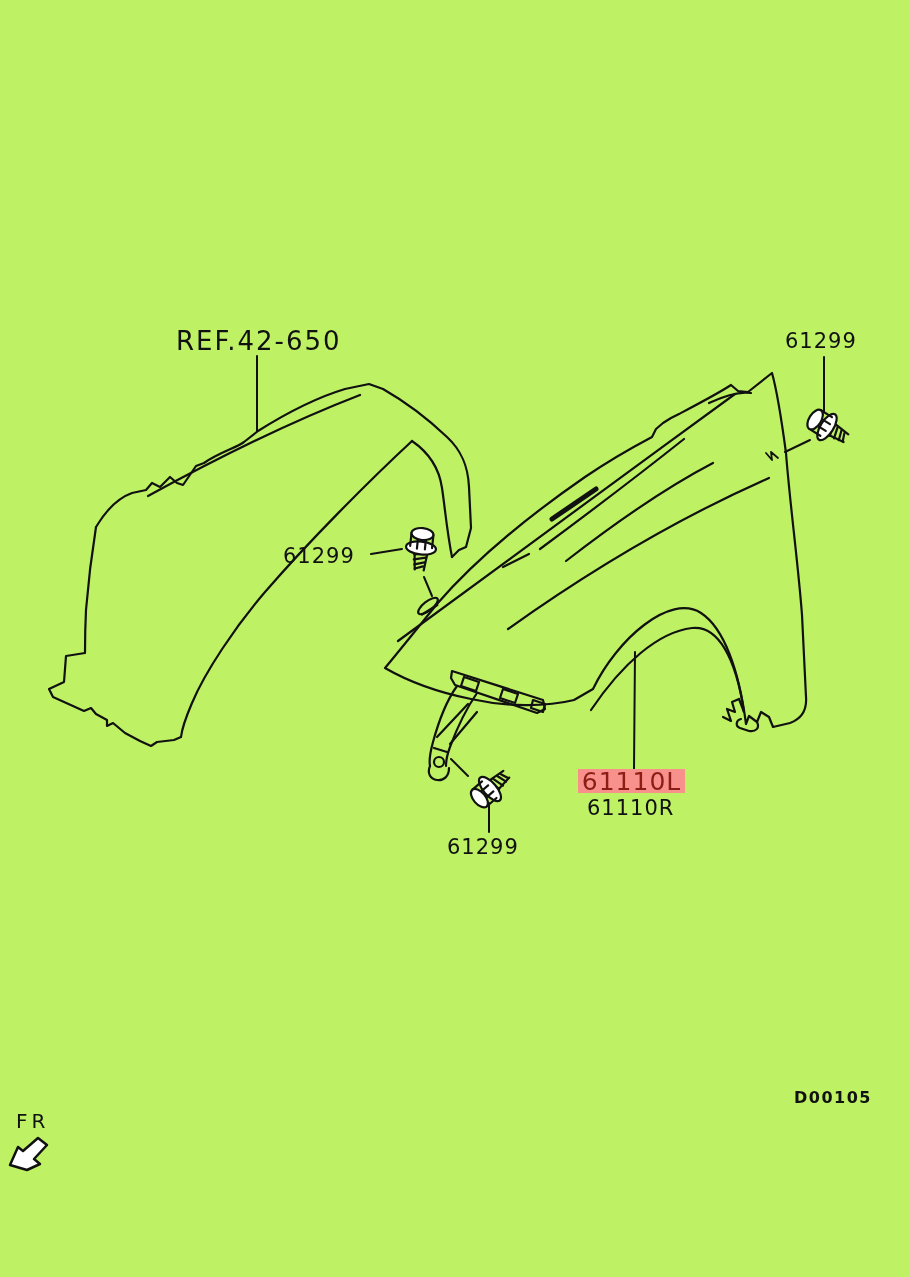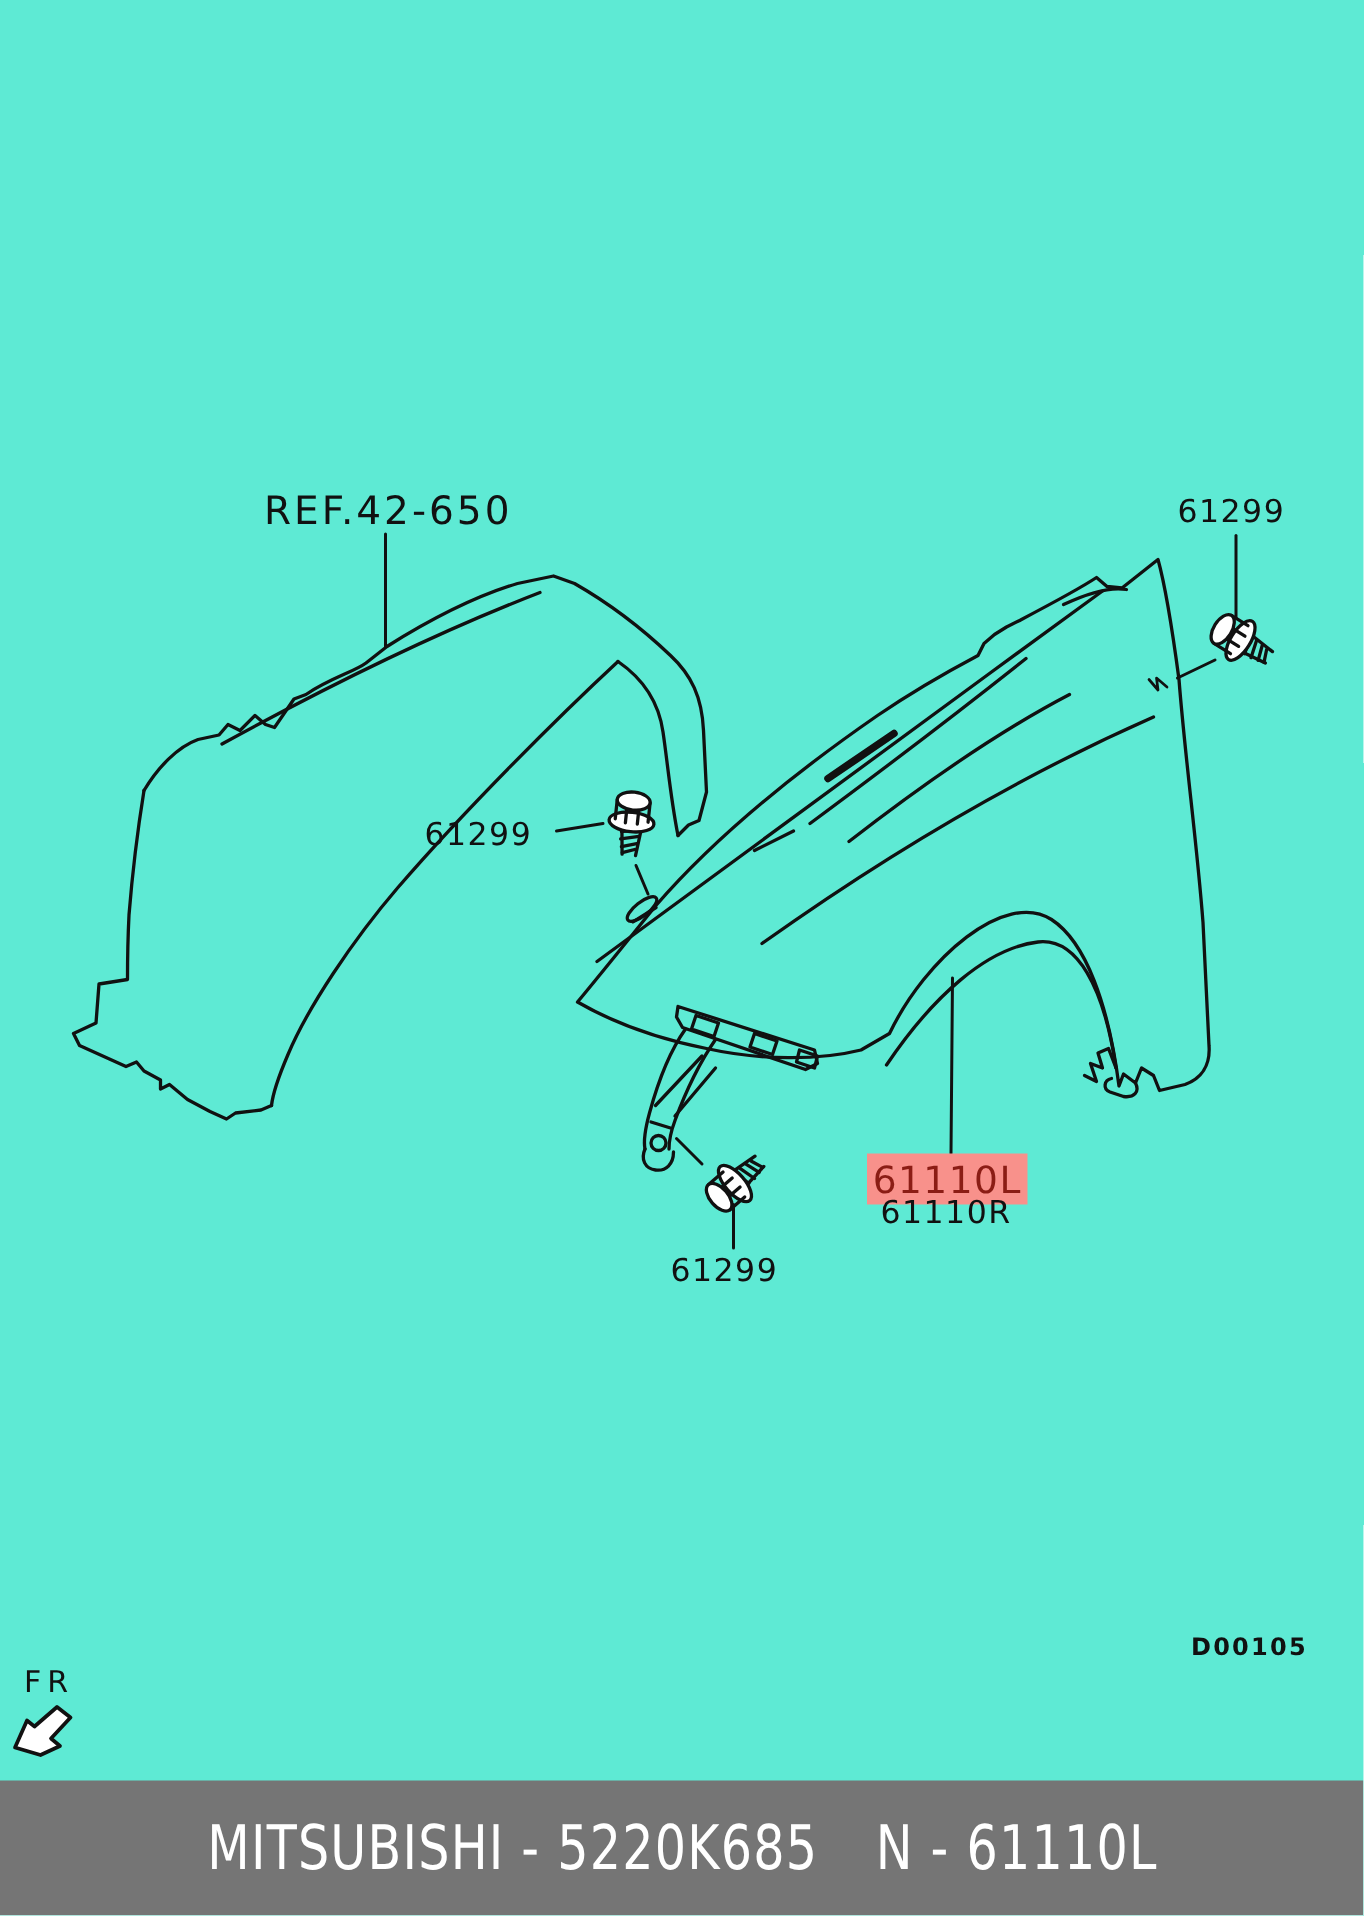--- a/index.html
+++ b/index.html
@@ -1,35 +1,35 @@
 <!DOCTYPE html>
 <html><head>
 <meta charset="utf-8">
 <style>
   html,body{margin:0;padding:0;background:#ffffff;}
   .page{
     position:relative;
     width:909px;height:1277px;
-    background:#5eead4;
+    background:#bef264;
     font-family:"DejaVu Sans", sans-serif;
     overflow:hidden;
   }
   svg.canvas{position:absolute;left:0;top:0;}
   .lbl{
     position:absolute;
     color:#111111;
     font-size:21px;
     letter-spacing:1px;
     white-space:nowrap;
     line-height:1;
   }
   .lbl.ref{font-size:26px;letter-spacing:2px;}
   .hl-box{
     position:absolute;
-    left:578px;top:769px;width:107px;height:34px;
+    left:578px;top:769px;width:107px;height:24px;
     background:#f8918b;
     display:flex;align-items:center;justify-content:center;
   }
   .hl-box .lbl-in{
     color:#8b1d15;
     font-size:25px;letter-spacing:1px;line-height:1;white-space:nowrap;
   }
   .fr-label{position:absolute;left:16px;top:1109px;font-size:20px;letter-spacing:4px;color:#111;}
   .doc-code{position:absolute;left:794px;top:1088px;font-size:16px;font-weight:bold;letter-spacing:1.5px;color:#111;}
   .footer{
@@ -188,20 +188,14 @@
   <div class="hl-box">
     <span class="lbl-in">61110L</span>
   </div>
 
   <div class="lbl" style="left:587px;top:798px">61110R</div>
 
   <div class="fr-label">FR</div>
 
   <div class="doc-code">D00105</div>
 
-  <div class="footer">
-    <div class="footer-inner">
-      <span>MITSUBISHI - 5220K685</span>
-      <span>N - 61110L</span>
-    </div>
-  </div>
 
 </div>
 
 </body></html>

